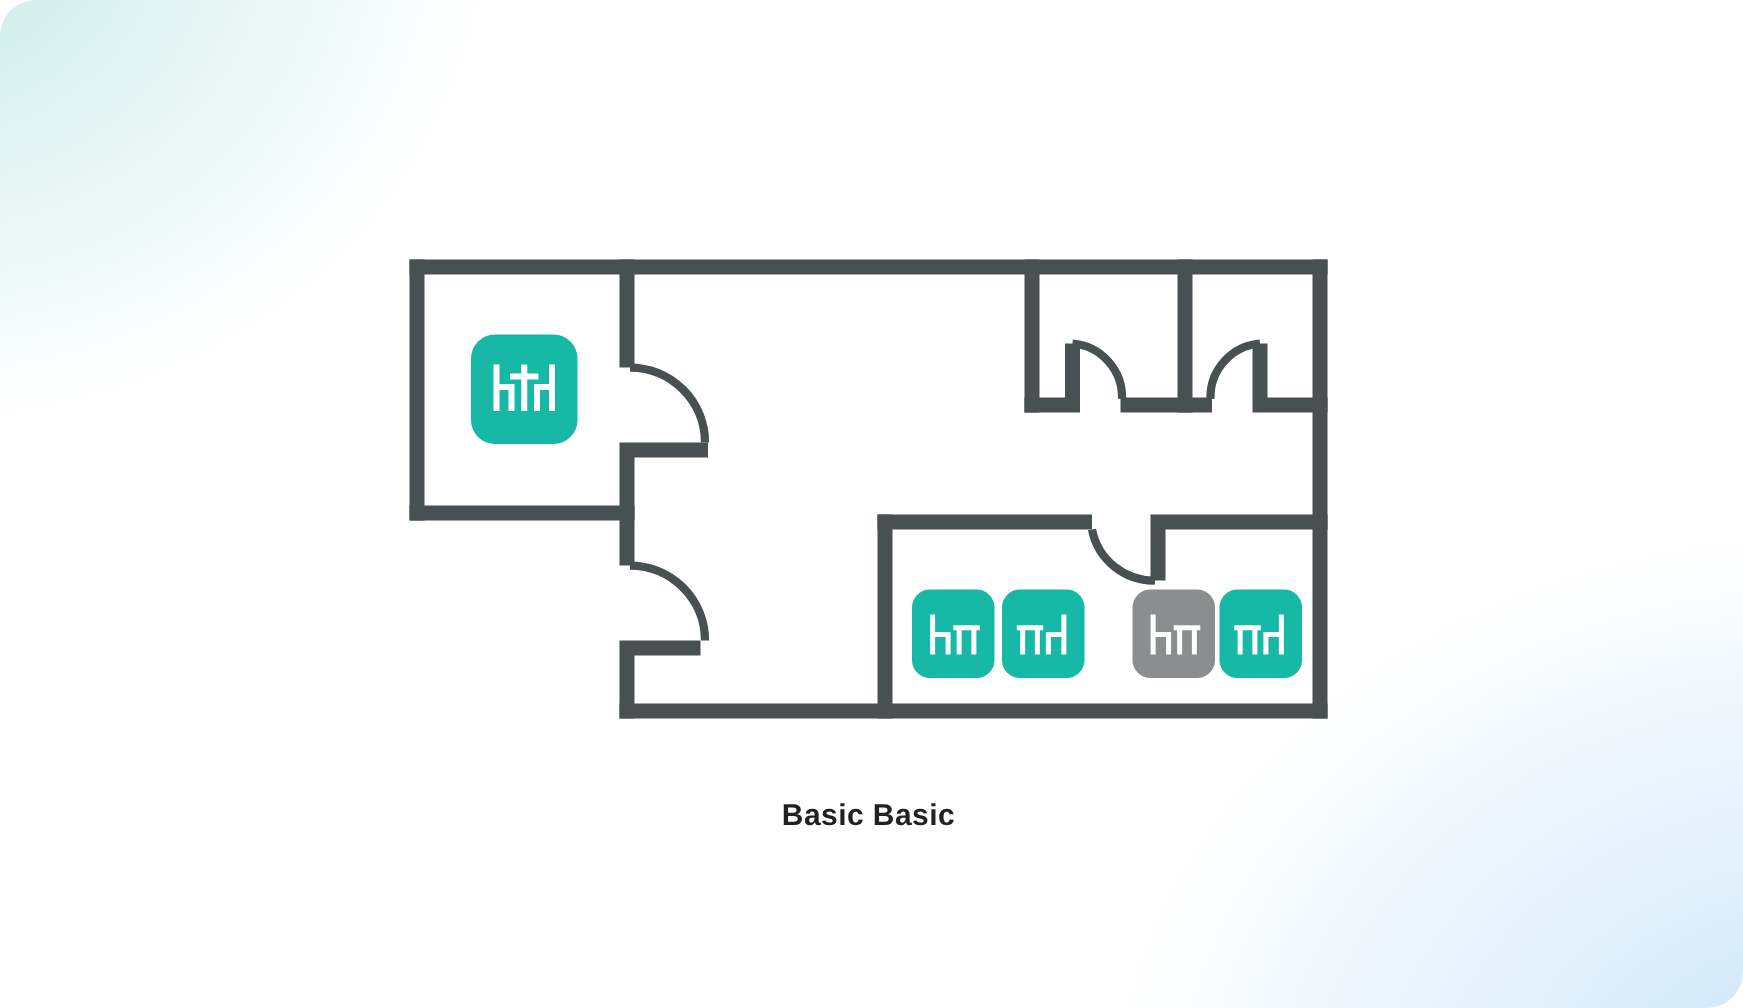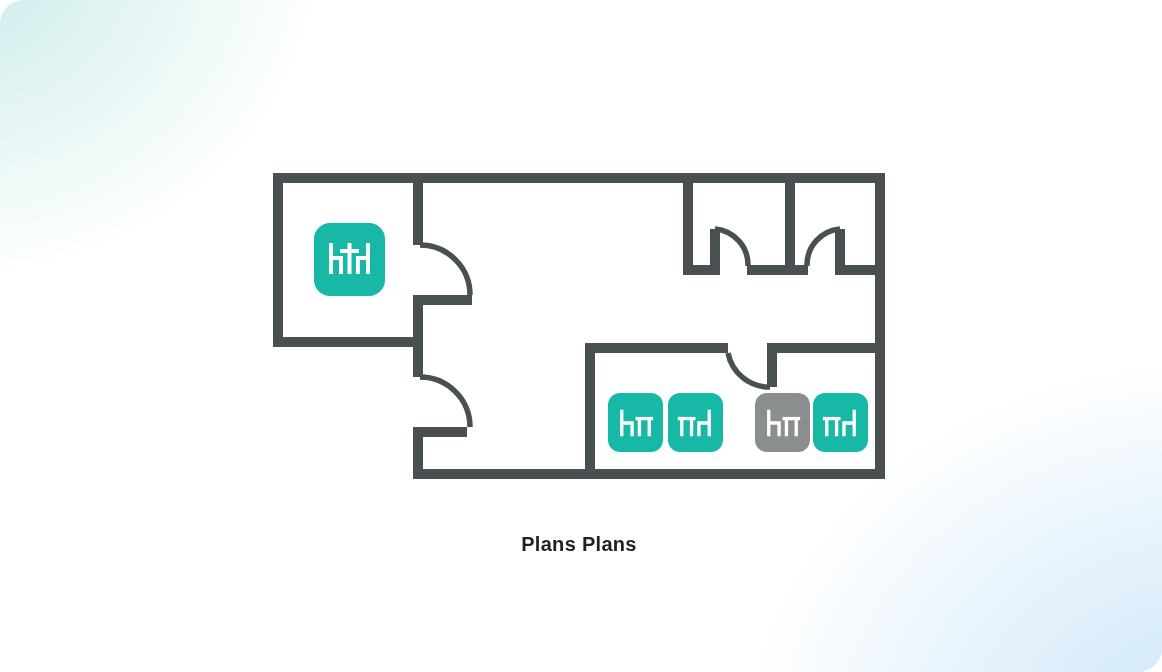--- a/index.html
+++ b/index.html
@@ -157,15 +157,15 @@
   <div class="plan-icon icon-small icon-pos-4" style="background: rgb(23, 184, 165);">
     <svg width="55" height="59" viewBox="0 0 56 60">
       <path class="glyph" d="M 42 17 V 44"></path>
       <path class="glyph" d="M 42 30.5 H 31.5 V 44"></path>
       <path class="glyph" d="M 10 26 H 28"></path>
       <path class="glyph" d="M 14 26 V 44"></path>
       <path class="glyph" d="M 24 26 V 44"></path>
     </svg>
   </div>
 
-  <div class="caption">Plans Plans</div>
+  <div class="caption">Basic Basic</div>
 
 </div>
 
 </body></html>

